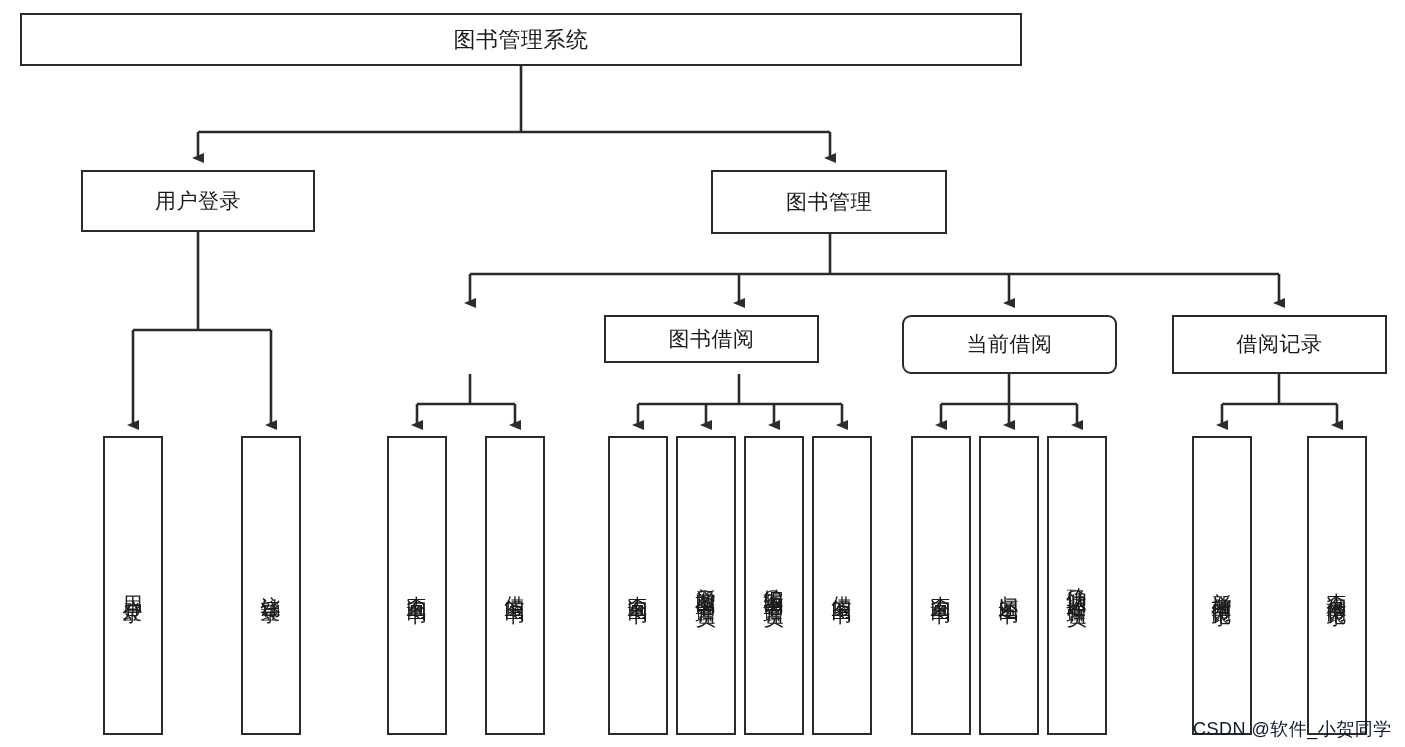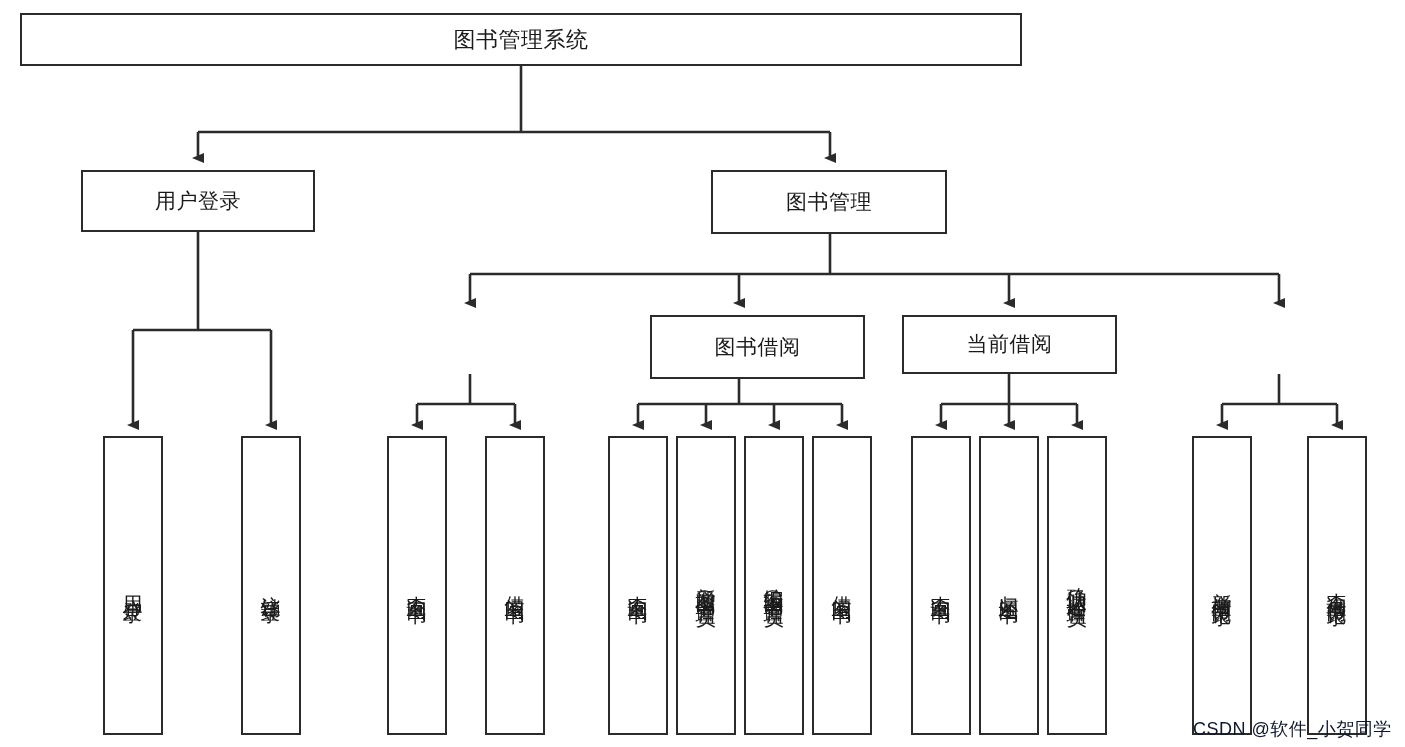--- a/index.html
+++ b/index.html
@@ -125,25 +125,28 @@
     <span class="label">图书管理系统</span>
   </div>
 
   <div class="node horiz" style="left:81px; top:170px; width:234px; height:62px;">
     <span class="label">用户登录</span>
   </div>
   <div class="node horiz" style="left:711px; top:170px; width:236px; height:64px;">
     <span class="label">图书管理</span>
   </div>
 
-  <div class="node horiz" style="left:650px; top:315px; width:215px; height:64px;">
+  <div class="node horiz" style="left:604px; top:315px; width:215px; height:48px;">
     <span class="label">图书借阅</span>
   </div>
-  <div class="node horiz" style="left:902px; top:315px; width:215px; height:59px;">
+  <div class="node horiz" style="left:902px; top:315px; width:215px; height:59px;border-radius:9px;">
     <span class="label">当前借阅</span>
+  </div>
+  <div class="node horiz" style="left:1172px; top:315px; width:215px; height:59px;">
+    <span class="label">借阅记录</span>
   </div>
 
   <div class="node vert" style="left:103px; top:436px; width:60px; height:299px;">
     <span class="label">用户登录</span>
   </div>
   <div class="node vert" style="left:241px; top:436px; width:60px; height:299px;">
     <span class="label">注销登录</span>
   </div>
 
   <div class="node vert" style="left:387px; top:436px; width:60px; height:299px;">

